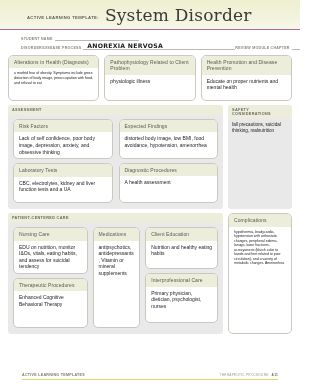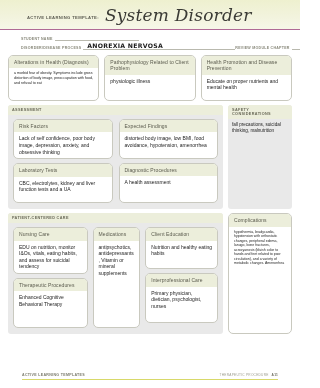--- a/index.html
+++ b/index.html
@@ -21,21 +21,21 @@
     content:"";position:absolute;left:0;right:0;bottom:0;height:1.2px;
     background:#b06a96;
   }
   .hdr-kicker{
     font-size:4.2px;letter-spacing:.35px;font-weight:bold;
     color:#5d5d52;text-transform:uppercase;
     margin-left:27px;margin-top:5px;
   }
   .hdr-title{
     font-family:"DejaVu Serif", serif;
-    font-style:italic;font-size:17px;color:#3a3a35;
+    font-size:17px;color:#3a3a35;
     margin-left:6px;letter-spacing:.2px;
   }
   
   .idblock{padding:5px 10px 2px 21px;}
   .idrow{display:flex;align-items:flex-end;font-size:3.6px;color:#8a8a7c;
          letter-spacing:.25px;text-transform:uppercase;font-weight:bold;
          margin-bottom:3px;}
   .idlabel{white-space:nowrap;}
   .rule{border-bottom:.5px solid #b9b9ae;flex:0 0 auto;height:5px;margin-left:2px;}
   .rule.r-name{width:84px;}

